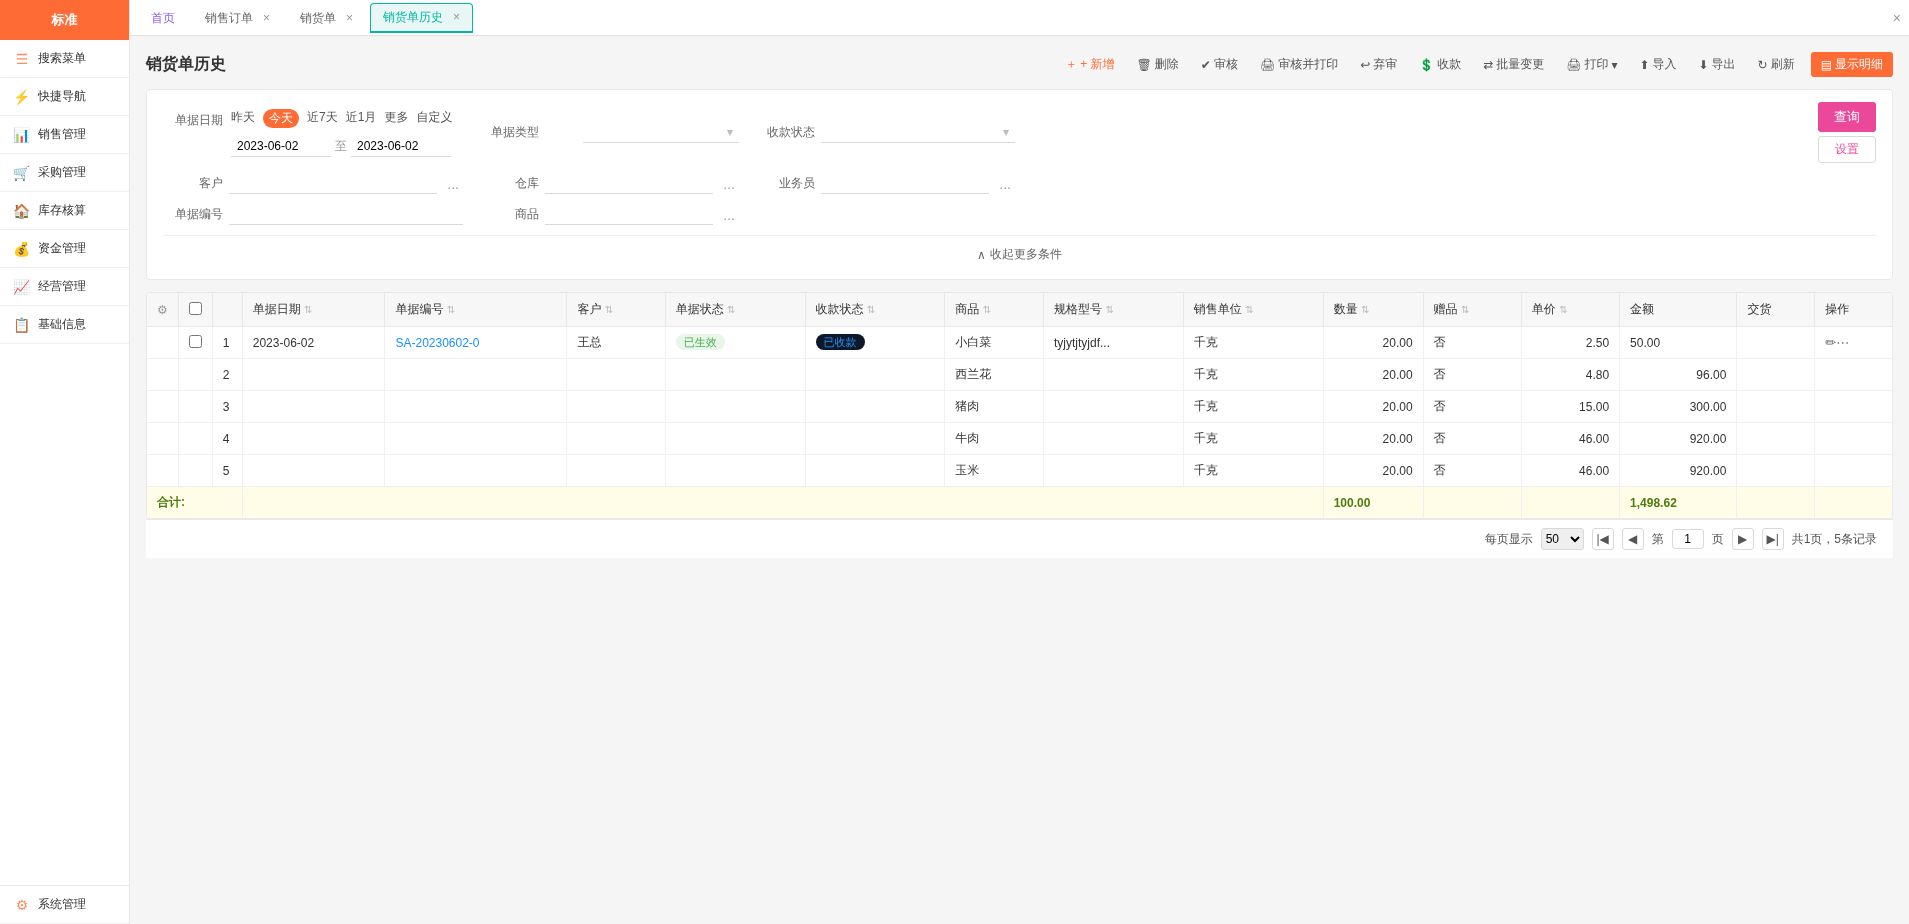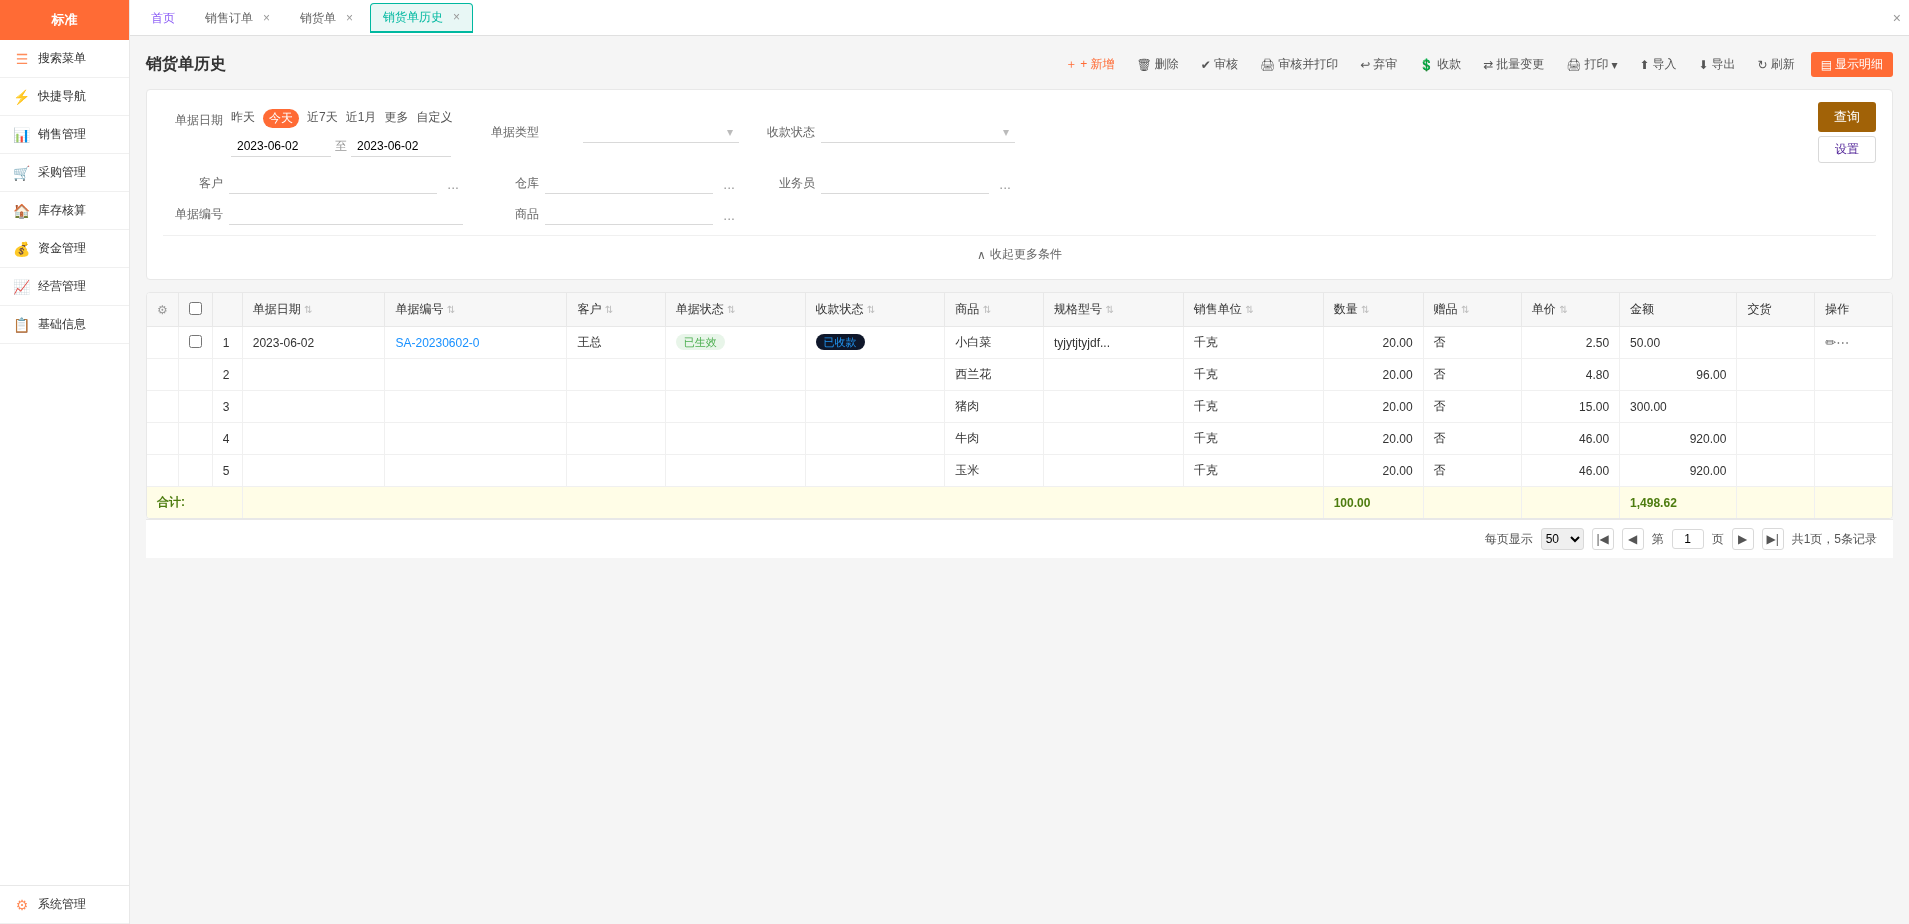--- a/index.html
+++ b/index.html
@@ -40,22 +40,22 @@
     .filter-item { display: flex; align-items: center; gap: 6px; min-width: 200px; }
     .filter-label { color: #666; font-size: 12px; white-space: nowrap; min-width: 60px; text-align: right; }
     .filter-input { flex: 1; border: none; border-bottom: 1px solid #d9d9d9; padding: 3px 6px; font-size: 12px; outline: none; background: transparent; }
     .filter-select { flex: 1; display: flex; align-items: center; gap: 4px; border-bottom: 1px solid #d9d9d9; padding: 3px 6px; cursor: pointer; min-width: 120px; }
     .filter-select-text { flex: 1; color: #999; font-size: 12px; }
     .date-quick { display: flex; align-items: flex-start; gap: 8px; margin-bottom: 4px; }
     .date-quick-btn { font-size: 12px; cursor: pointer; color: #555; }
     .date-quick-btn.active { background: #ff6b35; color: #fff; padding: 1px 6px; border-radius: 10px; }
     .ellipsis-btn { color: #999; cursor: pointer; font-size: 14px; padding: 0 4px; }
     .collapse-btn { display: flex; align-items: center; justify-content: center; gap: 4px; color: #666; cursor: pointer; font-size: 12px; padding: 4px; }
-    .query-btn { background: #a16207; color: #fff; border: none; padding: 6px 16px; border-radius: 3px; cursor: pointer; font-size: 13px; }
-    .settings-btn { background: #fff; border: 1px solid #d9d9d9; color: #4c1d95; padding: 4px 12px; border-radius: 3px; cursor: pointer; font-size: 12px; }
+    .query-btn { background: #ec4899; color: #fff; border: none; padding: 6px 16px; border-radius: 3px; cursor: pointer; font-size: 13px; }
+    .settings-btn { background: #fff; border: 1px solid #d9d9d9; color: #ec4899; padding: 4px 12px; border-radius: 3px; cursor: pointer; font-size: 12px; }
 
     
     .table-container { background: #fff; border: 1px solid #e8e8e8; border-radius: 4px; overflow: auto; }
     table { width: 100%; border-collapse: collapse; font-size: 12px; }
     thead tr { background: #f7f7f7; border-bottom: 1px solid #e8e8e8; }
     th { padding: 8px 10px; text-align: left; color: #333; font-weight: normal; border-right: 1px solid #e8e8e8; white-space: nowrap; }
     th:last-child { border-right: none; }
     tbody tr { border-bottom: 1px solid #f0f0f0; }
     td { padding: 7px 10px; color: #333; border-right: 1px solid #f0f0f0; white-space: nowrap; }
     td:last-child { border-right: none; }
@@ -357,21 +357,21 @@
               <td></td>
               <td></td>
               <td></td>
               <td></td>
               <td>猪肉</td>
               <td></td>
               <td>千克</td>
               <td style="text-align: right;">20.00</td>
               <td>否</td>
               <td style="text-align: right;">15.00</td>
-              <td style="text-align: left;">300.00</td>
+              <td style="text-align: right;">300.00</td>
               <td></td>
               <td></td>
             </tr>
             <tr>
               <td></td>
               <td></td>
               <td>4</td>
               <td></td>
               <td></td>
               <td></td>

